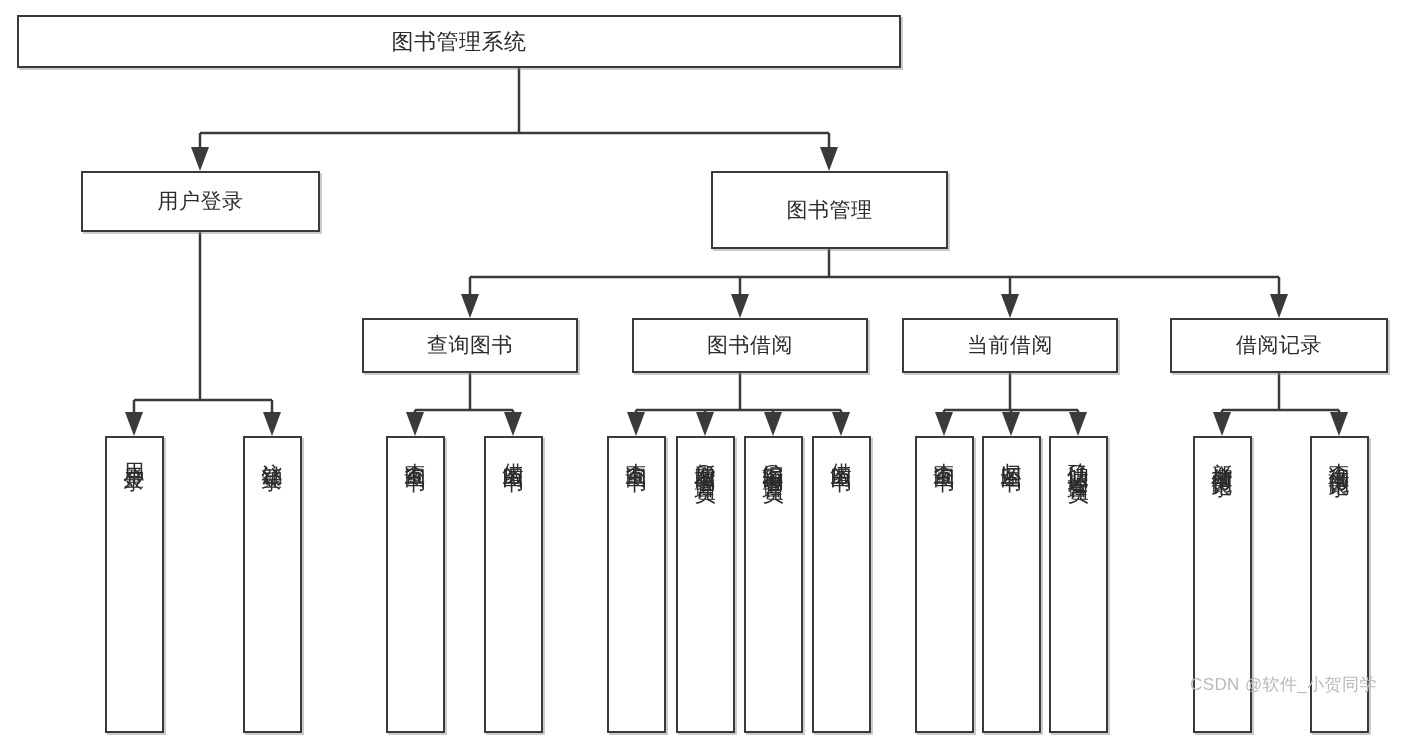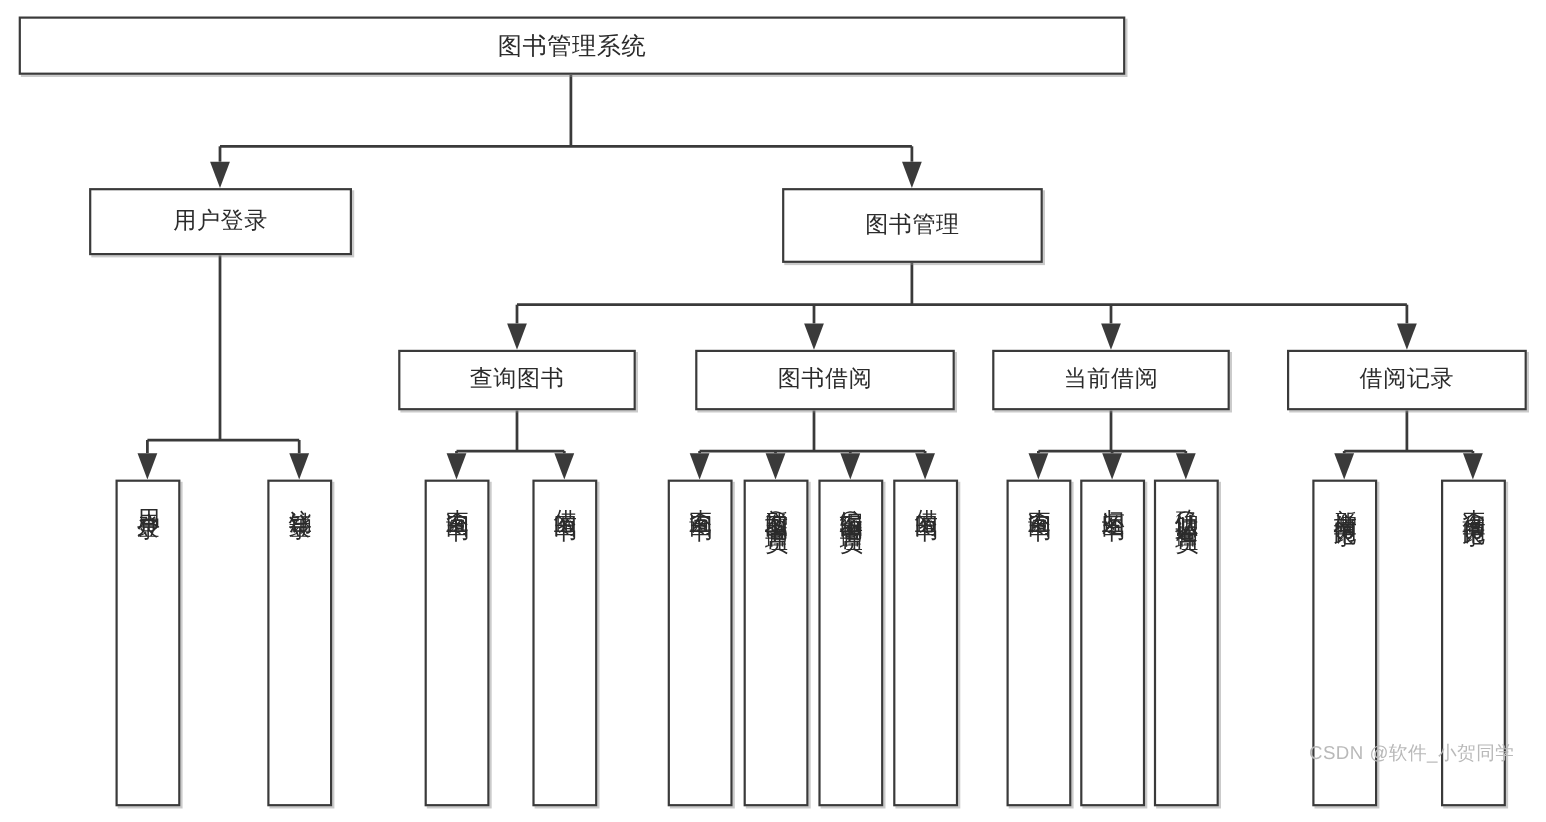--- a/index.html
+++ b/index.html
@@ -128,30 +128,30 @@
       <polygon class="arrow" points="1069,412 1087,412 1078,436"></polygon>
       <line x1="1279" y1="373" x2="1279" y2="410"></line>
       <line x1="1222" y1="410" x2="1339" y2="410"></line>
       <line x1="1222" y1="410" x2="1222" y2="412"></line>
       <polygon class="arrow" points="1213,412 1231,412 1222,436"></polygon>
       <line x1="1339" y1="410" x2="1339" y2="412"></line>
       <polygon class="arrow" points="1330,412 1348,412 1339,436"></polygon>
     </svg>
 
   
-  <div class="node-box root horiz" style="left:17px; top:15px; width:1006px; height:53px;">
+  <div class="node-box root horiz" style="left:17px; top:15px; width:884px; height:53px;">
     <span class="node-label">图书管理系统</span>
   </div>
 
   
   <div class="node-box horiz" style="left:81px; top:171px; width:239px; height:61px;">
     <span class="node-label">用户登录</span>
   </div>
 
-  <div class="node-box horiz" style="left:711px; top:171px; width:237px; height:68px;">
+  <div class="node-box horiz" style="left:711px; top:171px; width:237px; height:78px;">
     <span class="node-label">图书管理</span>
   </div>
 
   
   <div class="node-box horiz" style="left:362px; top:318px; width:216px; height:55px;">
     <span class="node-label">查询图书</span>
   </div>
 
   <div class="node-box horiz" style="left:632px; top:318px; width:236px; height:55px;">
     <span class="node-label">图书借阅</span>

